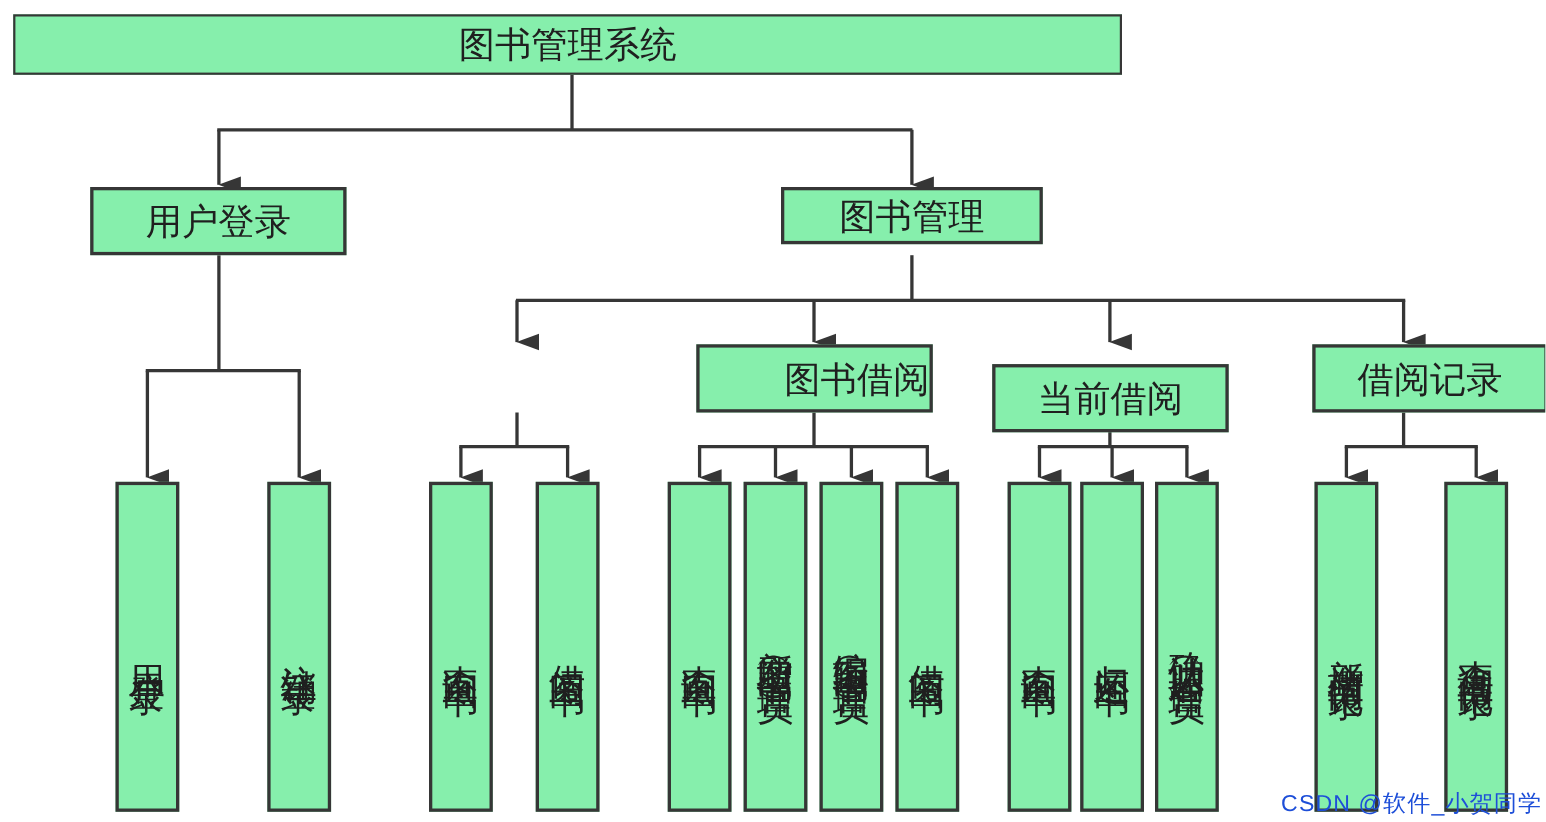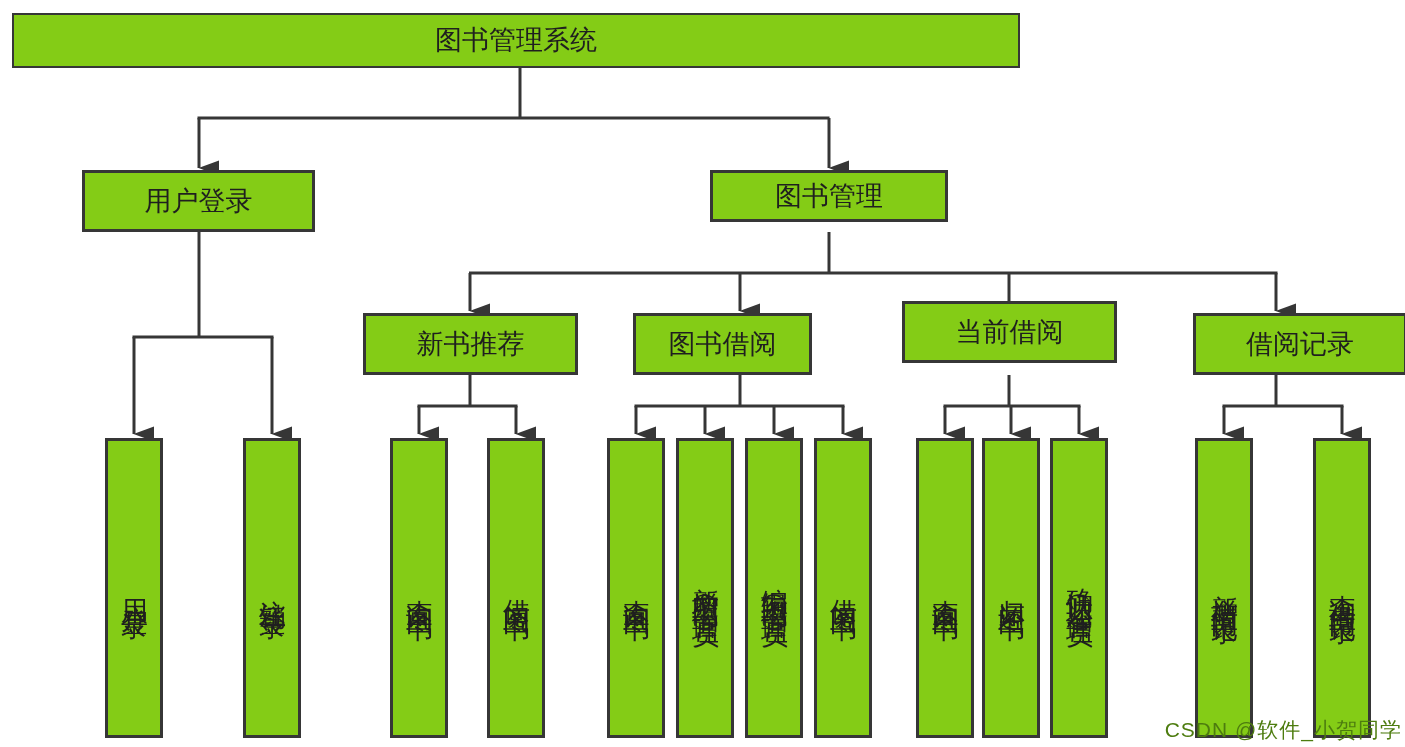--- a/index.html
+++ b/index.html
@@ -5,34 +5,34 @@
   html,body { margin:0; padding:0; background:#ffffff; }
   .stage {
     position:relative; width:1405px; height:747px;
     background:#ffffff; overflow:hidden;
     font-family:"Liberation Sans", sans-serif;
     color:#1f1f1f;
   }
   .connectors { position:absolute; left:0; top:0; }
   .node {
     position:absolute; box-sizing:border-box;
-    background:#84cc16; border:3px solid #363636;
+    background:#86efac; border:3px solid #363636;
     display:flex; align-items:center; justify-content:center;
-    font-size:27px; line-height:1; color:#1f1f1f;
+    font-size:33px; line-height:1; color:#1f1f1f;
     white-space:nowrap;
   }
   .node.root { border-width:2px; }
   .node.vert {
     writing-mode:vertical-rl;
     letter-spacing:5px;
     white-space:normal;
   }
   .watermark {
     position:absolute; right:3px; bottom:3px;
-    font-size:21px; color:#4d7c0f; letter-spacing:1px;
+    font-size:21px; color:#1d4ed8; letter-spacing:1px;
     z-index:5;
   }
 </style>
 </head>
 <body>
 
 <div class="stage">
 
   <svg class="connectors" width="1405" height="747" viewBox="0 0 1405 747">
     <defs>
@@ -88,27 +88,24 @@
     <span>图书管理系统</span>
   </div>
 
   <div class="node" style="left:82px; top:170px; width:233px; height:62px;">
     <span>用户登录</span>
   </div>
   <div class="node" style="left:710px; top:170px; width:238px; height:52px;">
     <span>图书管理</span>
   </div>
 
-  <div class="node" style="left:363px; top:313px; width:215px; height:62px;">
-    <span>新书推荐</span>
-  </div>
-  <div class="node" style="left:633px; top:313px; width:179px; height:62px;">
+  <div class="node" style="left:633px; top:313px; width:215px; height:62px;justify-content:flex-end;">
     <span>图书借阅</span>
   </div>
-  <div class="node" style="left:902px; top:301px; width:215px; height:62px;">
+  <div class="node" style="left:902px; top:331px; width:215px; height:62px;">
     <span>当前借阅</span>
   </div>
   <div class="node" style="left:1169px; top:313px; width:214px; height:62px;margin-left:24px;">
     <span>借阅记录</span>
   </div>
 
   <div class="node vert" style="left:105px; top:438px; width:58px; height:300px;">
     <span>用户登录</span>
   </div>
   <div class="node vert" style="left:243px; top:438px; width:58px; height:300px;">

